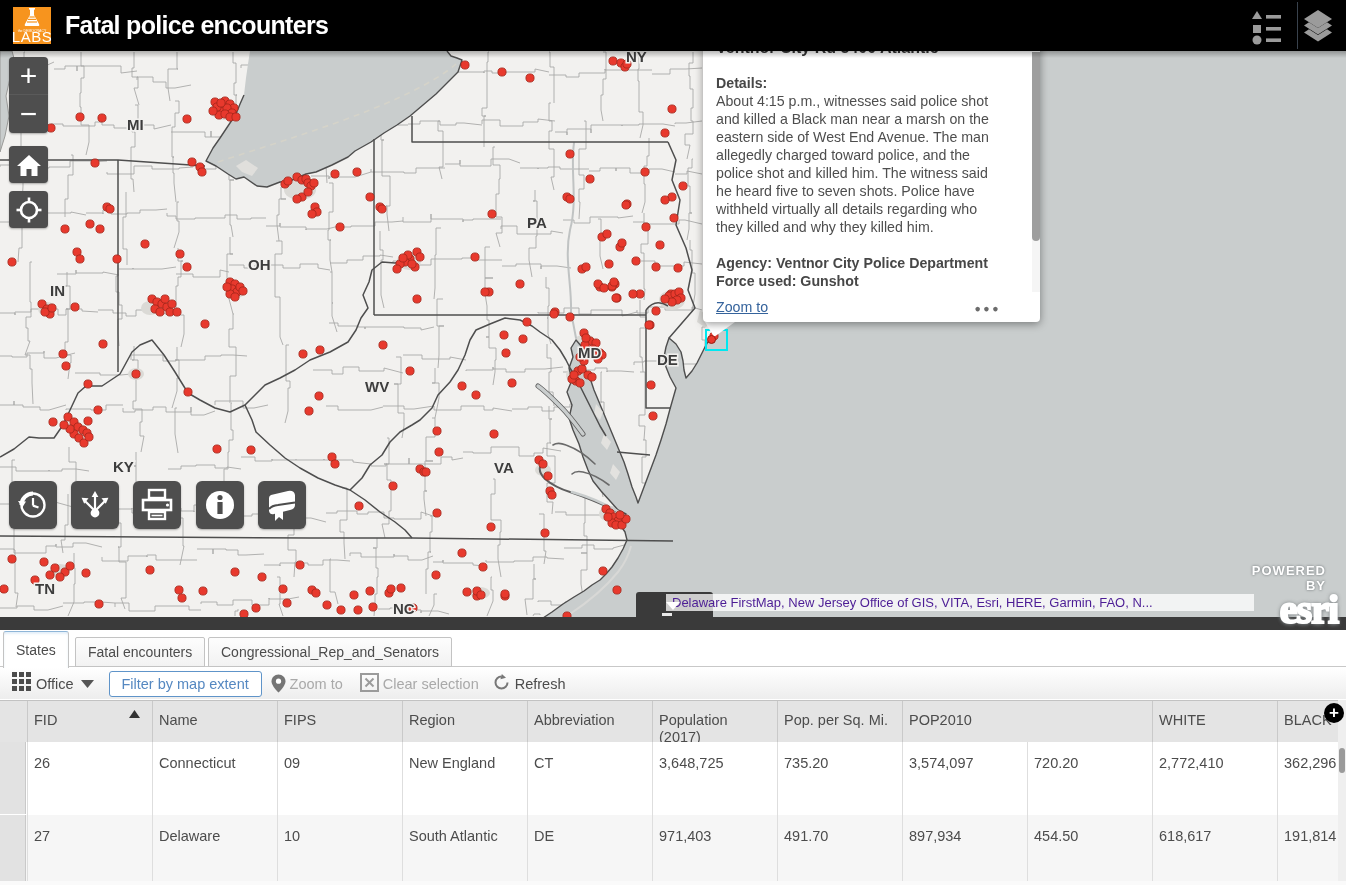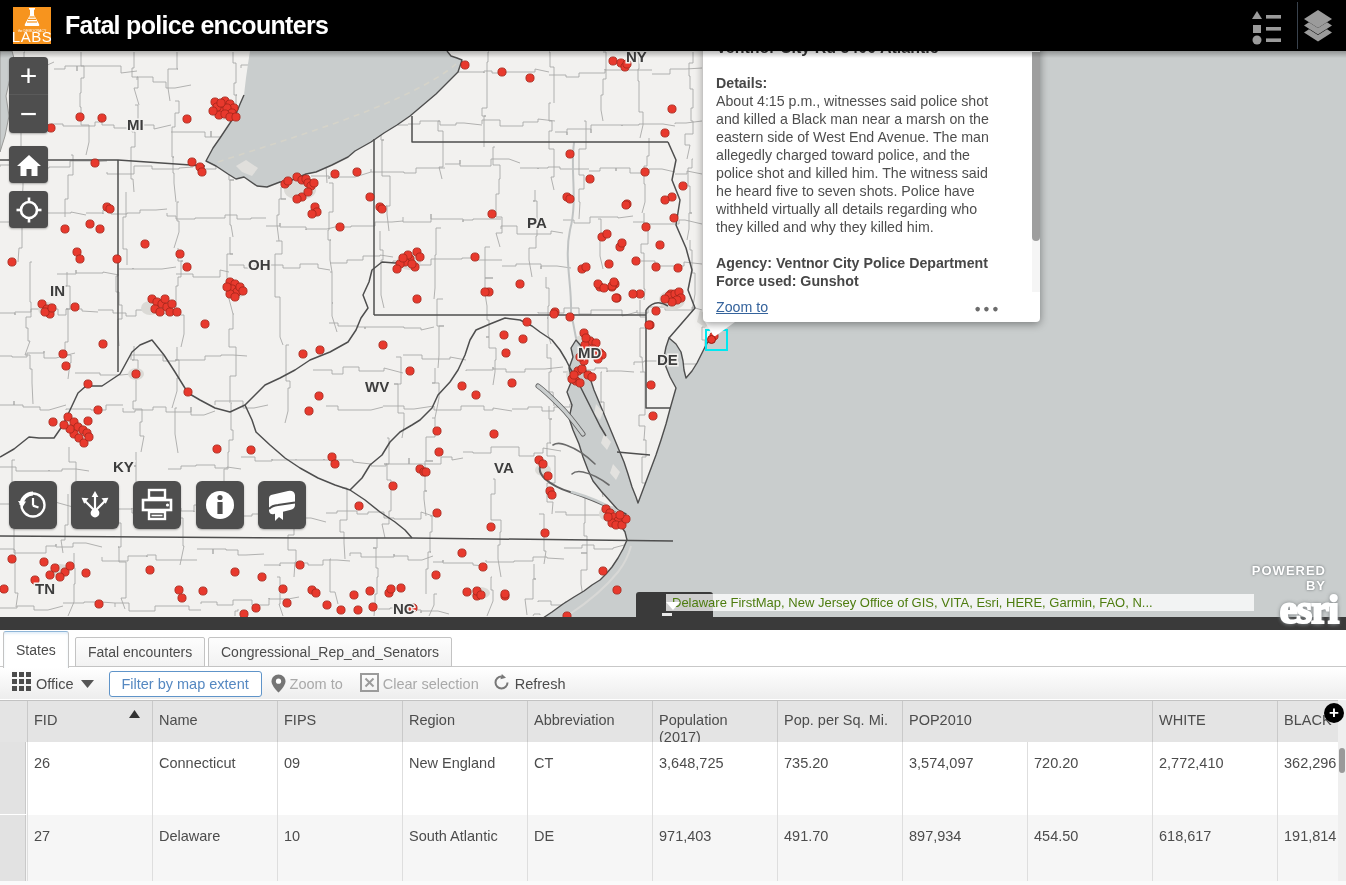--- a/index.html
+++ b/index.html
@@ -28,21 +28,21 @@
 #popup .bd b{color:#474747}
 #pfoot{position:absolute;left:13px;top:269px;width:311px;height:26px}
 #pfoot .zl{color:#35639c;font-size:14.2px;text-decoration:underline}
 #pdots{position:absolute;right:26px;top:4px;color:#6b6b6b;font-size:10.5px;letter-spacing:2.5px}
 #ptrack{position:absolute;left:1032px;top:1px;width:8px;height:240px;background:#f5f5f5;z-index:21}
 #pthumb{position:absolute;left:1032px;top:1px;width:8px;height:189px;background:#9e9e9e;border-radius:0 0 4px 4px;z-index:22}
 #beak{position:absolute;left:705px;top:271px;width:30px;height:15px;background:#fff;clip-path:polygon(0 0,100% 0,30% 100%);z-index:19}
 #selbox{position:absolute;left:705px;top:278px;width:23px;height:22px;border:2.5px solid #00e8f0;z-index:18}
 #seldot{position:absolute;left:707px;top:284px;width:9px;height:9px;border-radius:50%;background:#e8392d;border:1px solid #961d12;z-index:21}
 #attrib{position:absolute;left:666px;top:543px;width:588px;height:17px;background:rgba(255,255,255,.75);z-index:6;overflow:hidden}
-#attrib span{position:absolute;left:6px;top:1px;font-size:13px;color:#4d7c0f;white-space:nowrap}
+#attrib span{position:absolute;left:6px;top:1px;font-size:13px;color:#4c1d95;white-space:nowrap}
 #mapbar{position:absolute;left:0;top:566px;width:1346px;height:13px;background:#3a3a3a;z-index:5}
 #handle{position:absolute;left:636px;top:541px;width:77px;height:25px;background:#3a3a3a;border-radius:3px 3px 0 0;z-index:4}
 #harrow{position:absolute;left:666px;top:551px;width:0;height:0;border-left:7px solid transparent;border-right:7px solid transparent;border-top:8px solid #fff;z-index:7}
 #hbar2{position:absolute;left:662px;top:562px;width:10px;height:3px;background:#e8e8e8;z-index:7}
 #esri{position:absolute;right:8px;top:512px;width:90px;text-align:right;z-index:6}
 #esri .pb{font-size:13px;color:#fff;letter-spacing:1px;font-weight:bold;text-shadow:0 0 3px #8a8f91,0 0 2px #8a8f91;margin-right:12px}
 #esri .es{font-size:40px;line-height:34px;color:#fff;font-weight:bold;letter-spacing:-1px;-webkit-text-stroke:2.2px #fff;text-shadow:0 0 5px #888d8f,0 0 3px #888d8f,0 1px 4px #777c7e;font-family:Liberation Serif, serif}
 #tbl{position:absolute;left:0;top:630px;width:1346px;height:255px;background:#fff}
 #tabs{position:absolute;left:0;top:0;width:1346px;height:37px;background:#fff;border-bottom:1px solid #c8c8c8}
 .tab{position:absolute;font-size:14px;color:#4c4c4c;border:1px solid #c3c3c3;display:flex;align-items:center;padding:0 12px;background:linear-gradient(#fdfdfd,#f2f2f2)}

